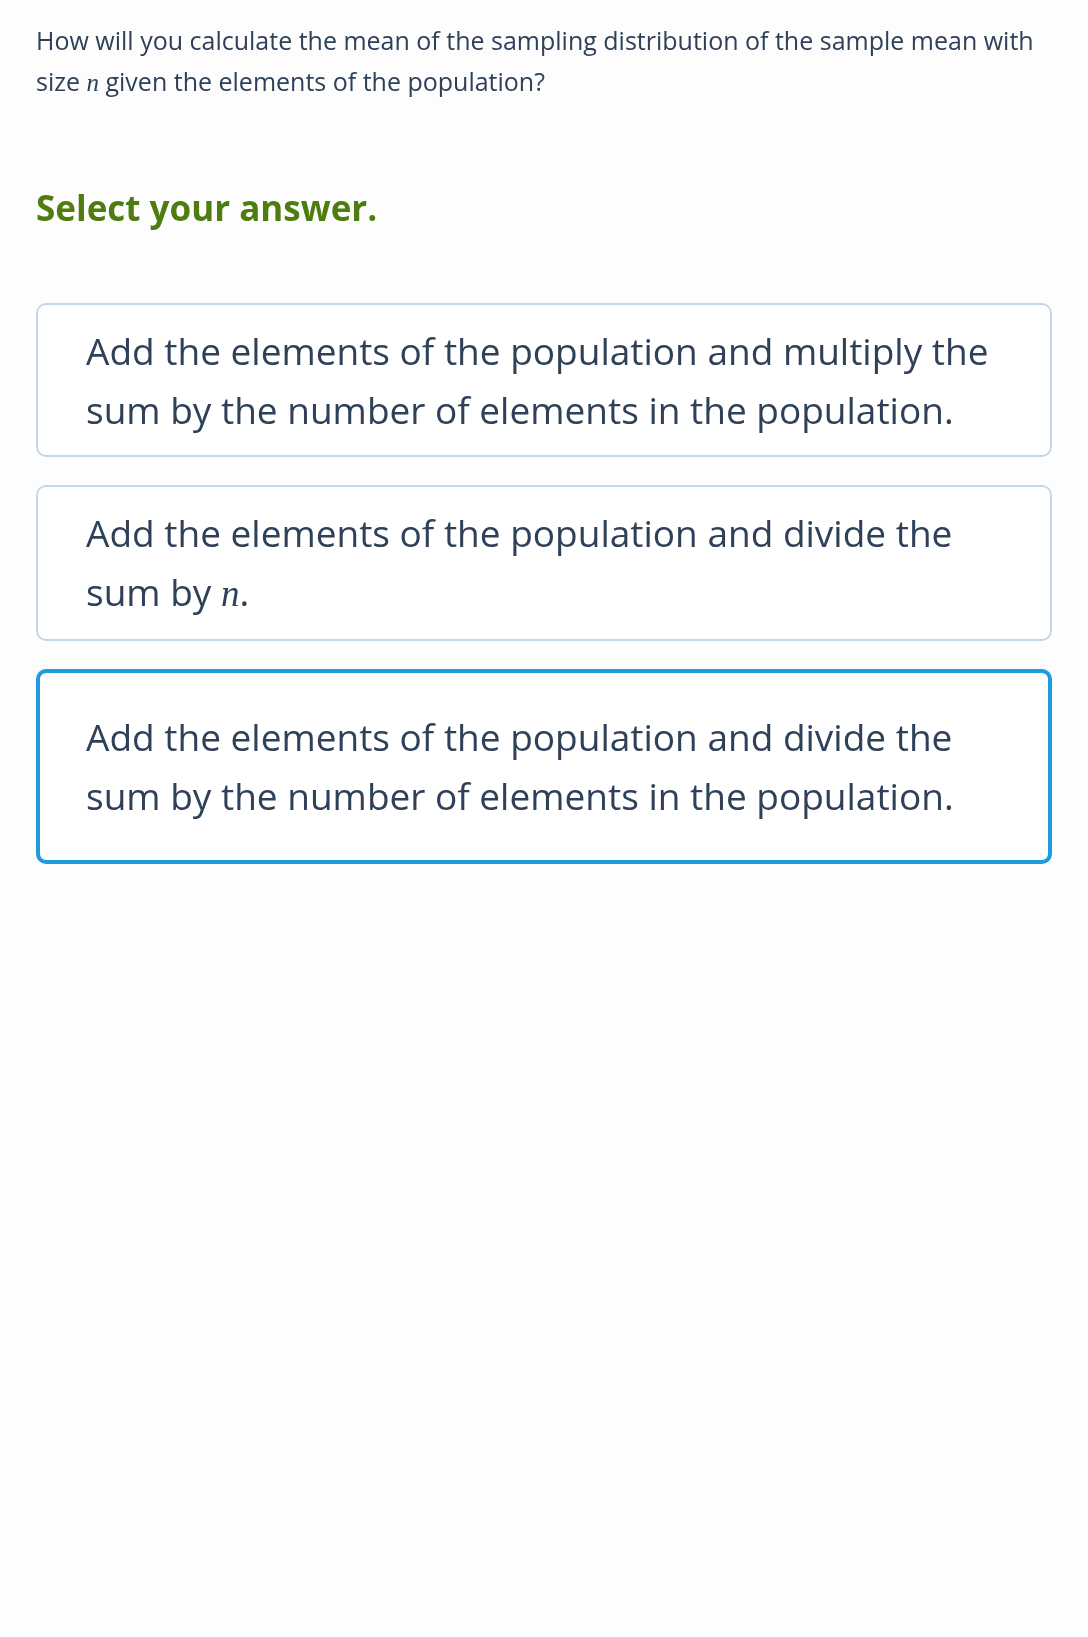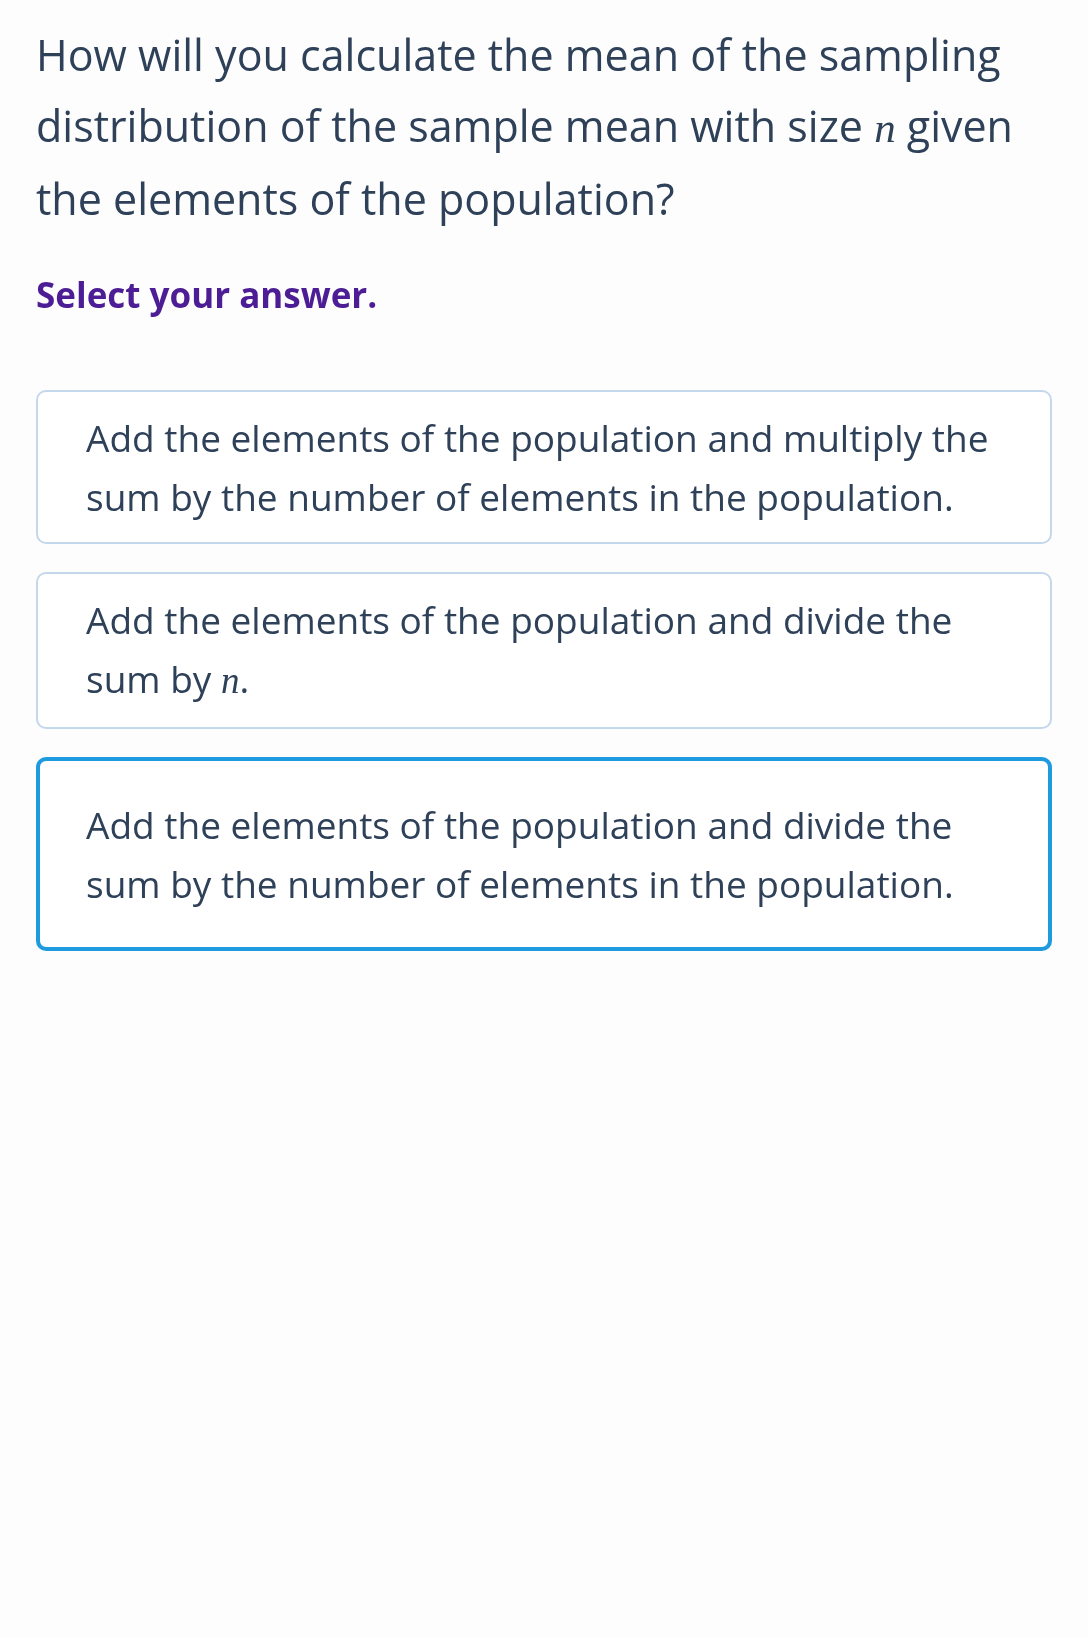--- a/index.html
+++ b/index.html
@@ -8,34 +8,34 @@
       box-sizing: border-box;
     }
     body {
       font-family: 'Segoe UI', 'Open Sans', -apple-system, BlinkMacSystemFont, sans-serif;
       background: #fdfdfd;
       width: 1088px;
       padding: 20px 36px 20px 36px;
       color: #2e4159;
     }
     .question-text {
-      font-size: 43px;
+      font-size: 25px;
       line-height: 1.65;
       color: #2e4159;
       font-weight: 400;
-      margin-bottom: 36px;
+      margin-bottom: 80px;
     }
     .question-text .italic {
       font-style: italic;
       font-family: Georgia, 'Times New Roman', serif;
     }
     .instruction {
       font-size: 35px;
       font-weight: 700;
-      color: #4c1d95;
+      color: #4d7c0f;
       margin-bottom: 72px;
     }
     .options {
       display: flex;
       flex-direction: column;
       gap: 28px;
     }
     .option {
       border: 2px solid #c5d7eb;
       border-radius: 10px;

